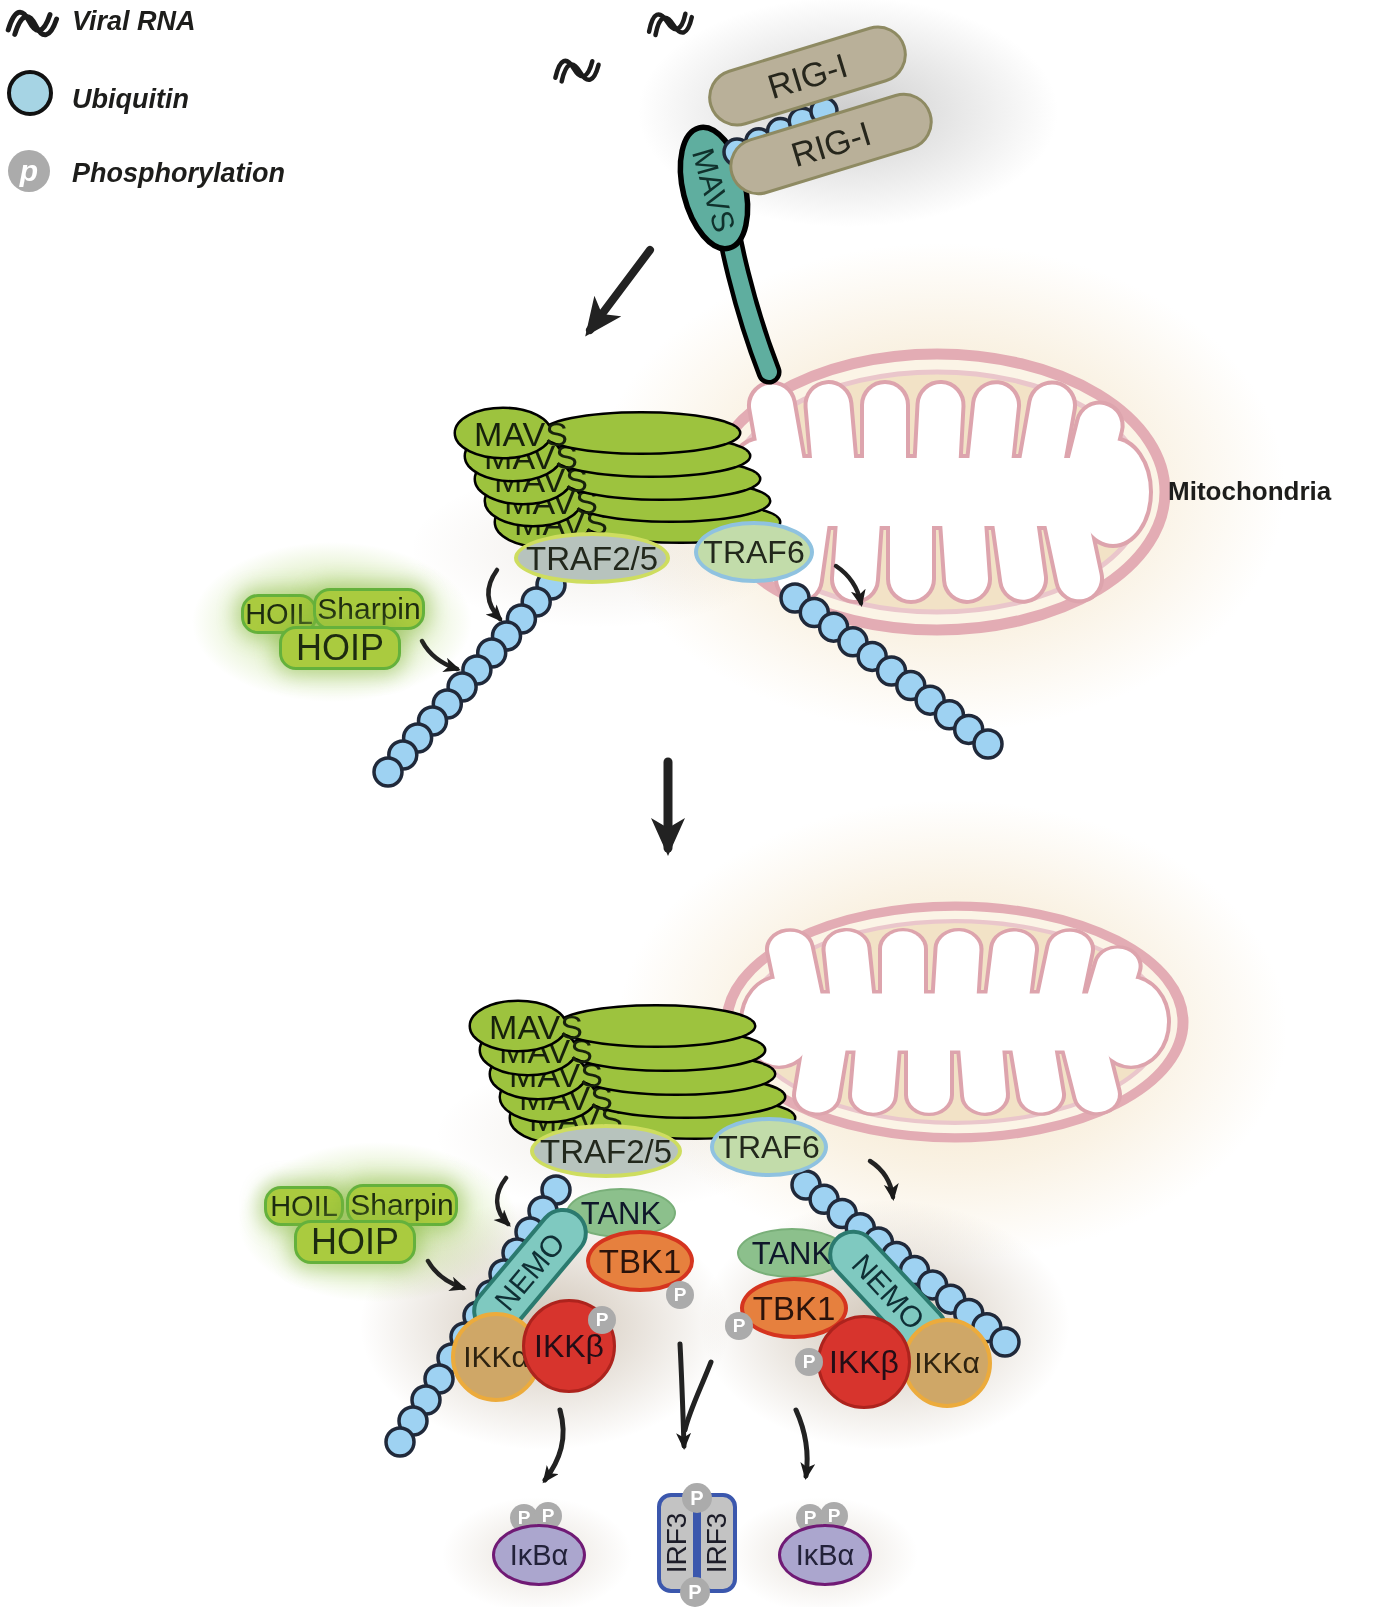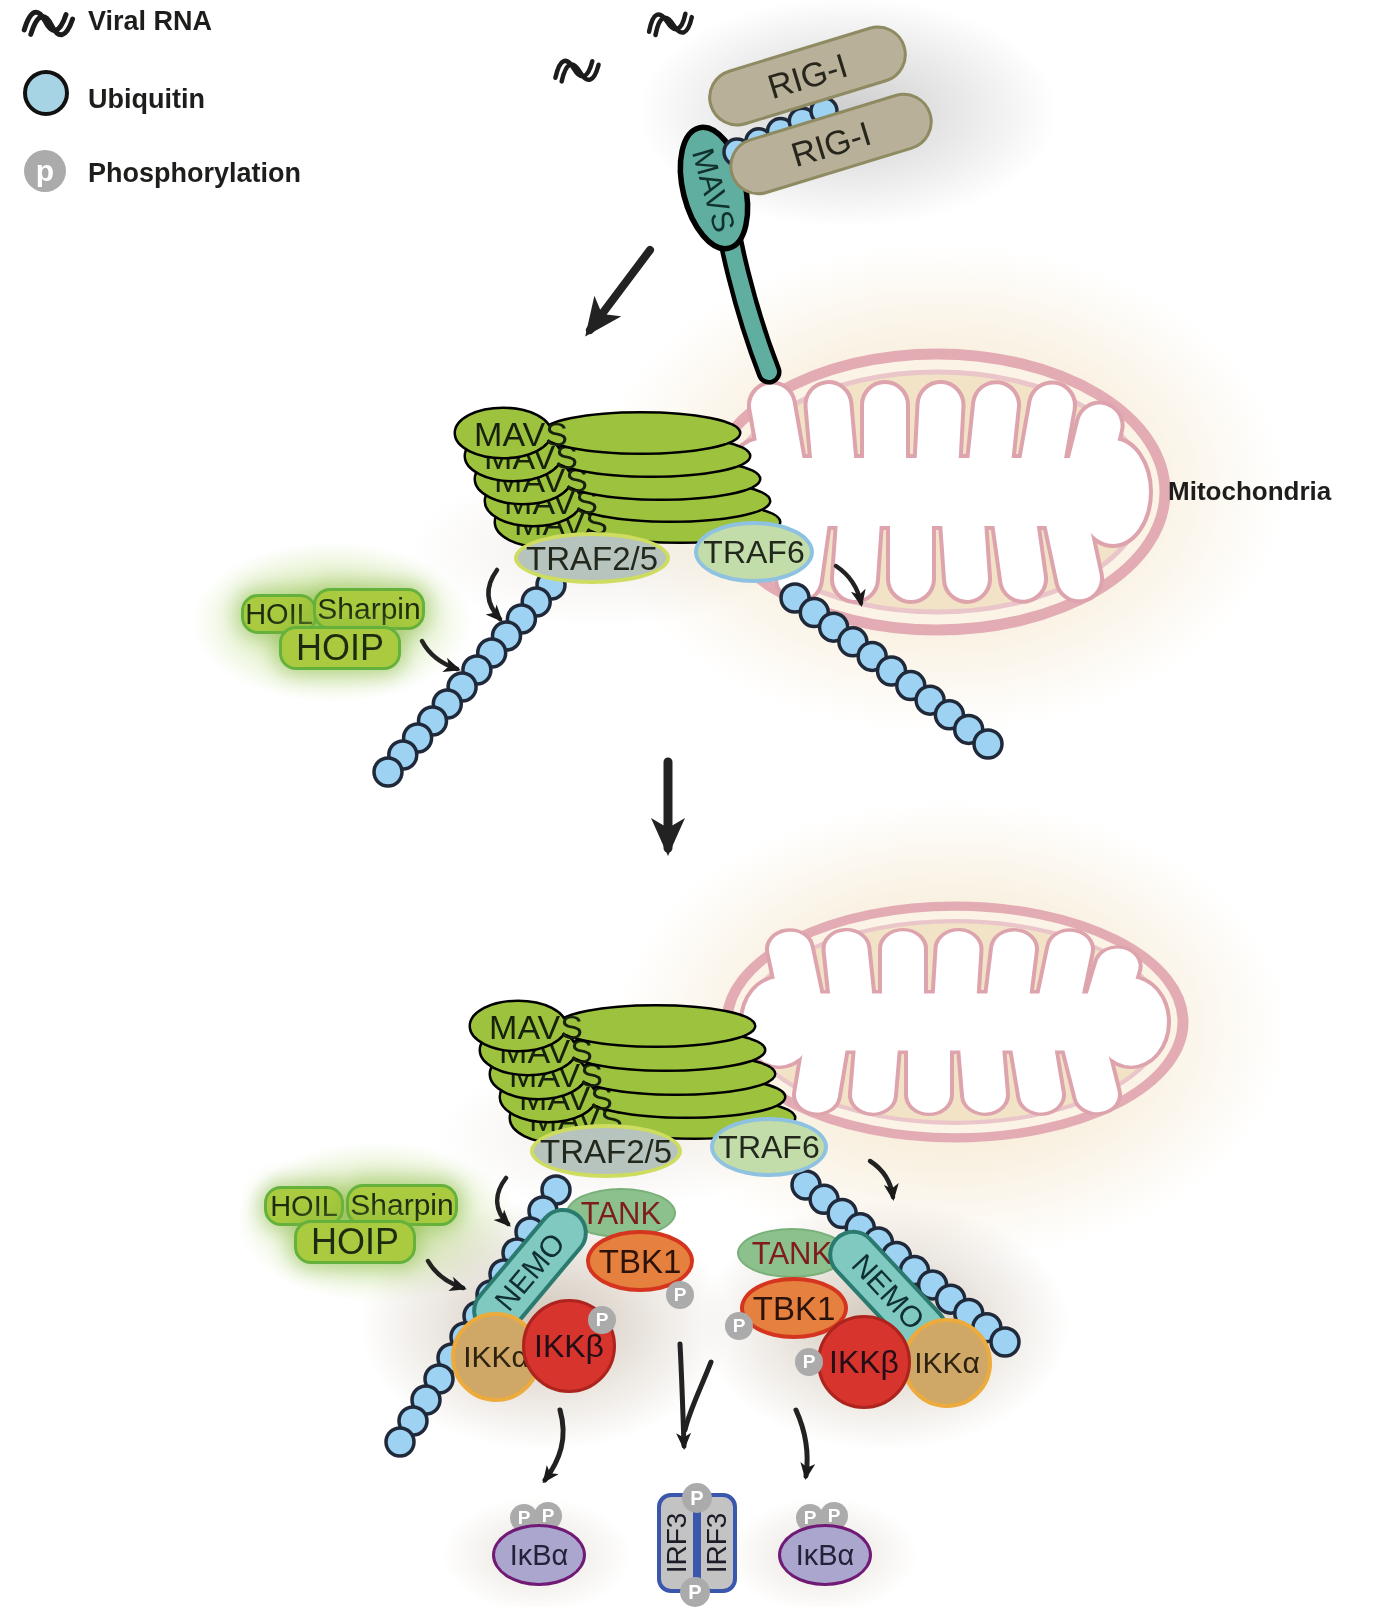--- a/index.html
+++ b/index.html
@@ -8,21 +8,21 @@
   svg.layer{position:absolute;left:0;top:0;}
   .abs{position:absolute;box-sizing:border-box;}
   .lbl{display:flex;align-items:center;justify-content:center;text-align:center;line-height:1;}
   .ell{border-radius:50%;}
   
   .rig{background:#b9b099;border:3px solid #8e8a62;border-radius:34px;color:#26261c;font-size:34px;}
   .traf25{background:#b7c3bd;border:4px solid #cedd5f;color:#22281c;}
   .traf6{background:#c2dcaa;border:4px solid #8fc2e0;color:#22281c;}
   .lubac{background:#aacb3f;border:3.5px solid #64b13c;border-radius:17px;color:#1d2b10;
          box-shadow:0 0 18px 6px rgba(130,180,60,.45);}
-  .tank{background:#8cc08c;border:2px solid #79af79;color:#7f1d1d;}
+  .tank{background:#8cc08c;border:2px solid #79af79;color:#0f172a;}
   .tbk1{background:#e6803e;border:4px solid #d5341f;color:#2b130b;}
   .nemo{background:#7fc9c0;border:4.5px solid #2b7a6f;border-radius:27px;color:#0f2f35;}
   .ikka{background:#cfa767;border:4px solid #ecab3c;color:#2e2310;}
   .ikkb{background:#d7342d;border:3px solid #ad231d;color:#230d16;}
   .pbadge{background:#ababab;border-radius:50%;color:#fff;font-weight:700;
           display:flex;align-items:center;justify-content:center;}
   .ikba{background:#aba6ce;border:3px solid #701a75;color:#23223a;}
   .irf3rect{background:#c3c3c3;border:4px solid #3b57ad;border-radius:14px;
             display:flex;align-items:center;justify-content:center;color:#1c1c28;}
   .irf3txt{transform:rotate(-90deg);white-space:nowrap;font-size:28px;}
@@ -261,21 +261,21 @@
     <path class="arrow" d="M 506 1178 C 493 1195 495 1211 508 1224" stroke-width="4.5" marker-end="url(#ahSm)"></path>
     <path class="arrow" d="M 428 1261 C 436 1275 448 1283 463 1288" stroke-width="4.5" marker-end="url(#ahSm)"></path>
     <path class="arrow" d="M 870 1161 C 884 1170 891 1182 893 1197" stroke-width="4.5" marker-end="url(#ahSm)"></path>
 
     <path class="arrow" d="M 560 1410 C 568 1438 560 1460 545 1480" stroke-width="5" marker-end="url(#ahSm)"></path>
     <path class="arrow" d="M 680 1344 C 682 1382 683 1414 684 1446" stroke-width="5" marker-end="url(#ahSm)"></path>
     <path class="arrow" d="M 711 1362 C 700 1390 689 1412 685 1430" stroke-width="5"></path>
     <path class="arrow" d="M 796 1410 C 806 1432 809 1455 806 1476" stroke-width="5" marker-end="url(#ahSm)"></path>
   </svg>
 
-  <div class="abs" style="left:16px;top:0;width:340px;height:210px;">
+  <div class="abs" style="left:0;top:0;width:340px;height:210px;font-style:italic;">
     <svg class="abs" width="64" height="40" style="left:2px;top:2px;">
         <use href="#rna" transform="translate(4,6) scale(1.1)"></use>
       </svg>
     <div class="abs legend-label" style="left:72px;top:6px;">Viral RNA</div>
 
     <div class="abs ell" style="left:7px;top:70px;width:46px;height:46px;background:#a6d4e4;border:4px solid #111;"></div>
     <div class="abs legend-label" style="left:72px;top:84px;">Ubiquitin</div>
 
     <div class="abs pbadge" style="left:8px;top:150px;width:42px;height:42px;font-size:30px;">
       <span>p</span>

